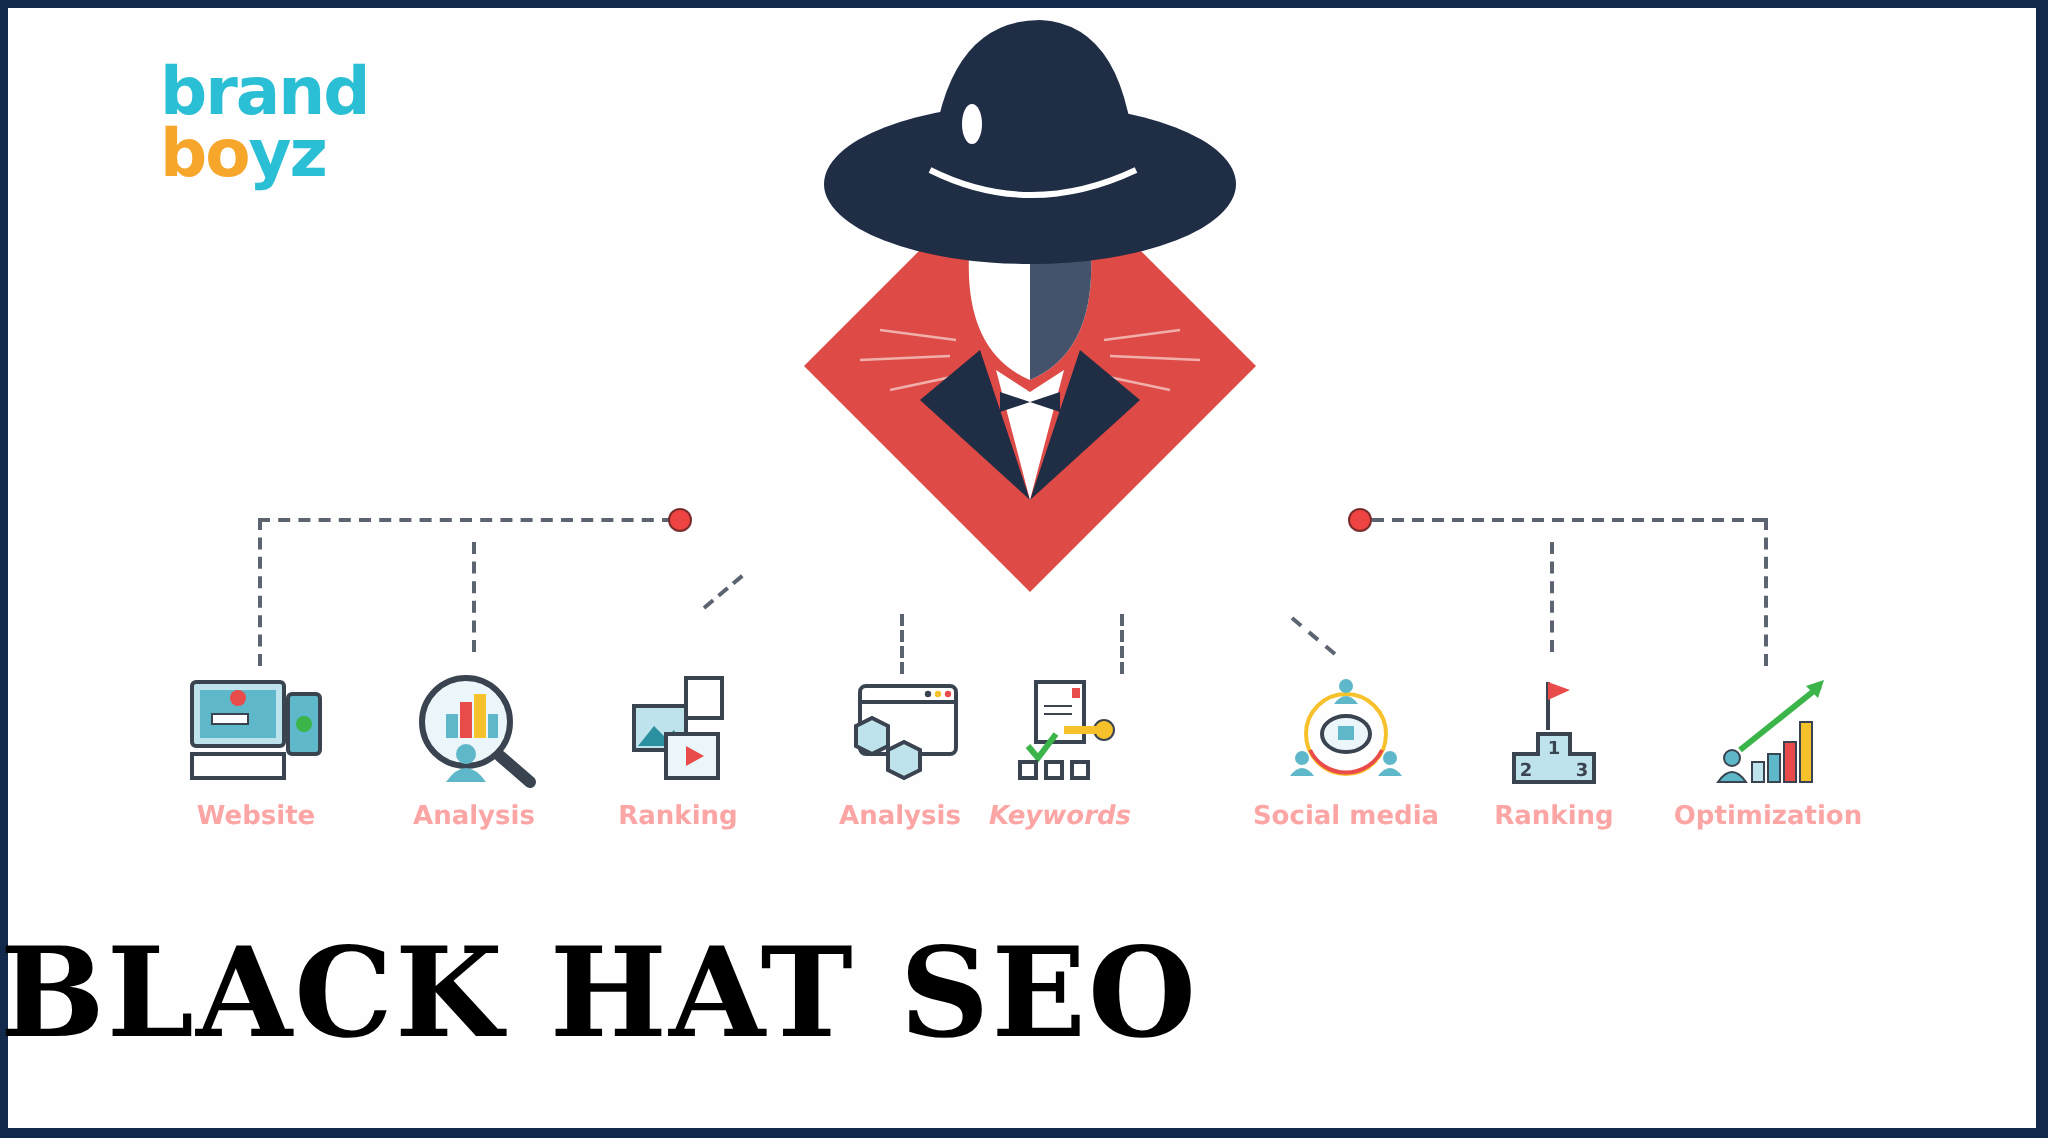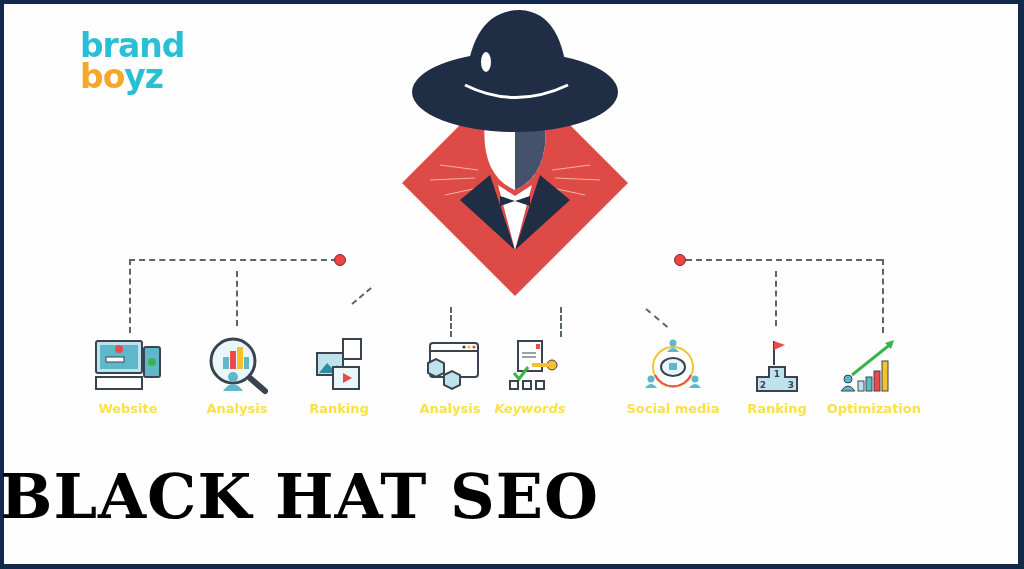--- a/index.html
+++ b/index.html
@@ -5,21 +5,21 @@
   html,body{margin:0;padding:0;}
   body{width:1024px;height:569px;overflow:hidden;background:#13294b;position:relative;font-family:"DejaVu Sans",sans-serif;}
   .frame{position:absolute;left:4px;top:4px;width:1014px;height:560px;background:#fefefe;}
   .logo{position:absolute;left:36px;top:30px;width:130px;font-family:"DejaVu Sans",sans-serif;font-weight:bold;font-size:33px;line-height:31px;color:#2bbfd6;letter-spacing:-1px;margin-left:44px;}
   .logo .o{color:#f6a72b;}
   .hero{position:absolute;left:390px;top:0;width:250px;height:300px;}
   .dash{position:absolute;border-color:#5b6470;border-style:dashed;border-width:0;}
   .dot{position:absolute;width:10px;height:10px;border-radius:50%;background:#ef4444;border:1px solid #7a2b2b;}
   .item{position:absolute;top:335px;width:110px;text-align:center;}
   .item svg{display:block;margin:0 auto;}
-  .item .label{display:block;margin-top:6px;font-family:"DejaVu Sans",sans-serif;font-weight:bold;font-size:13px;color:#fde047;}
+  .item .label{display:block;margin-top:6px;font-family:"DejaVu Sans",sans-serif;font-weight:bold;font-size:13px;color:#fca5a5;}
   .title{position:absolute;left:0;width:1024px;top:460px;text-align:left;font-family:"DejaVu Serif",serif;font-weight:bold;font-size:62px;letter-spacing:1px;color:#000;}
 </style>
 </head>
 <body>
 
 <div class="frame"></div>
 
 <div class="logo">
   <div>brand</div>
   <div><span class="o">b</span><span class="o">o</span><span>yz</span></div>
@@ -147,21 +147,21 @@
     <line x1="33" y1="6" x2="33" y2="30" stroke="#3a4350" stroke-width="2"></line>
     <polygon points="33,6 44,10 33,15" fill="#e94b4b"></polygon>
     <path d="M16,42 L28,42 L28,32 L44,32 L44,42 L56,42 L56,56 L16,56 Z" fill="#bfe3ec" stroke="#3a4350" stroke-width="2"></path>
     <text x="36" y="42" font-size="9" font-weight="bold" text-anchor="middle" fill="#3a4350" font-family="DejaVu Sans, sans-serif">1</text>
     <text x="22" y="53" font-size="9" font-weight="bold" text-anchor="middle" fill="#3a4350" font-family="DejaVu Sans, sans-serif">2</text>
     <text x="50" y="53" font-size="9" font-weight="bold" text-anchor="middle" fill="#3a4350" font-family="DejaVu Sans, sans-serif">3</text>
   </svg>
   <span class="label">Ranking</span>
 </div>
 
-<div class="item" style="left:811px;text-align:right;">
+<div class="item" style="left:829px;">
   <svg width="72" height="60" viewBox="0 0 72 60">
     <circle cx="18" cy="44" r="4" fill="#5fb8c9" stroke="#3a4350"></circle>
       <path d="M11,56 Q18,46 25,56 Z" fill="#5fb8c9" stroke="#3a4350"></path>
     <rect x="28" y="46" width="6" height="10" fill="#bfe3ec" stroke="#3a4350"></rect>
     <rect x="36" y="42" width="6" height="14" fill="#5fb8c9" stroke="#3a4350"></rect>
     <rect x="44" y="36" width="6" height="20" fill="#e94b4b" stroke="#3a4350"></rect>
     <rect x="52" y="26" width="6" height="30" fill="#f6c12b" stroke="#3a4350"></rect>
     <line x1="22" y1="40" x2="62" y2="8" stroke="#3bb54a" stroke-width="3"></line>
     <polygon points="64,5 55,8 61,14" fill="#3bb54a"></polygon>
   </svg>

